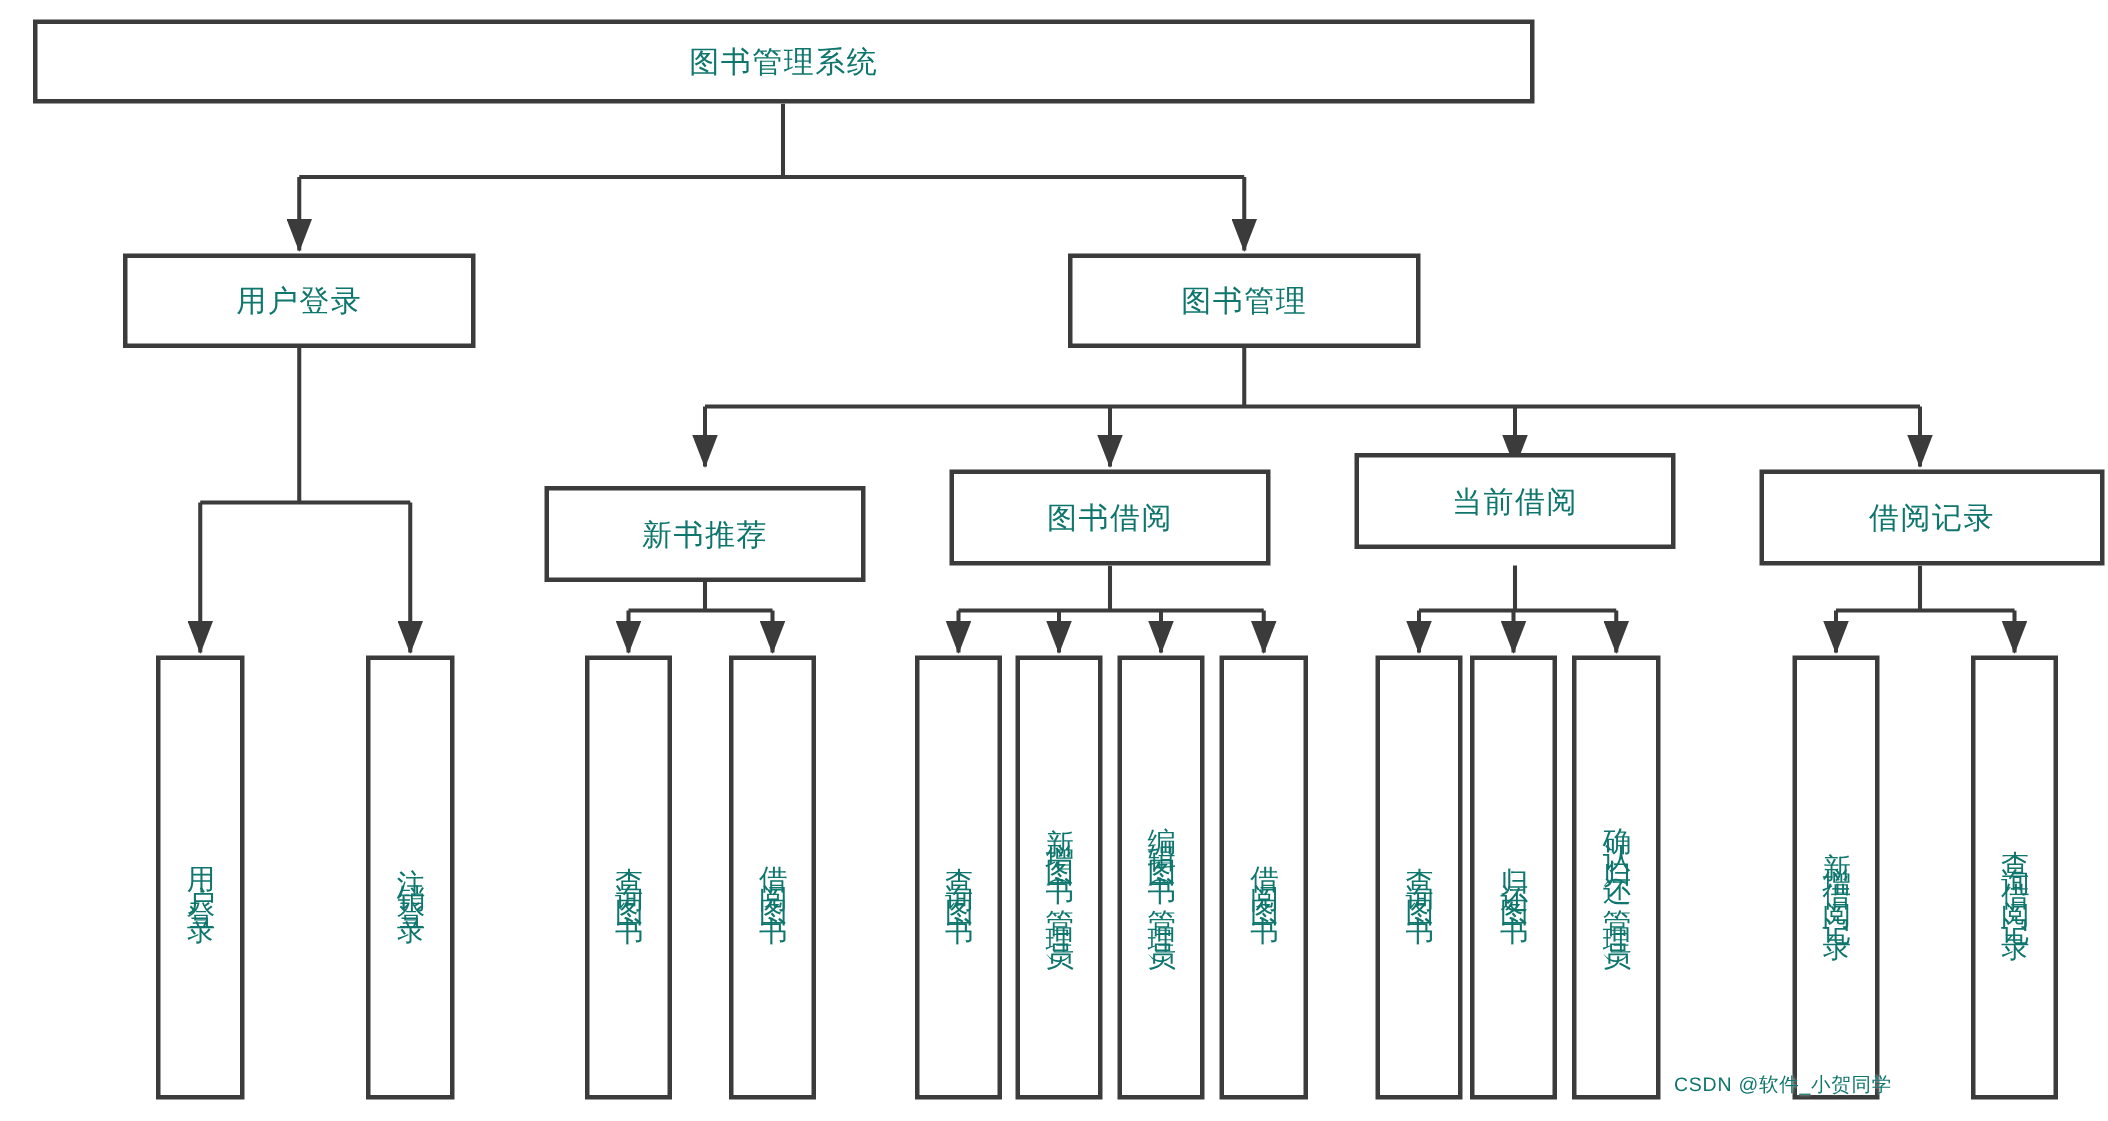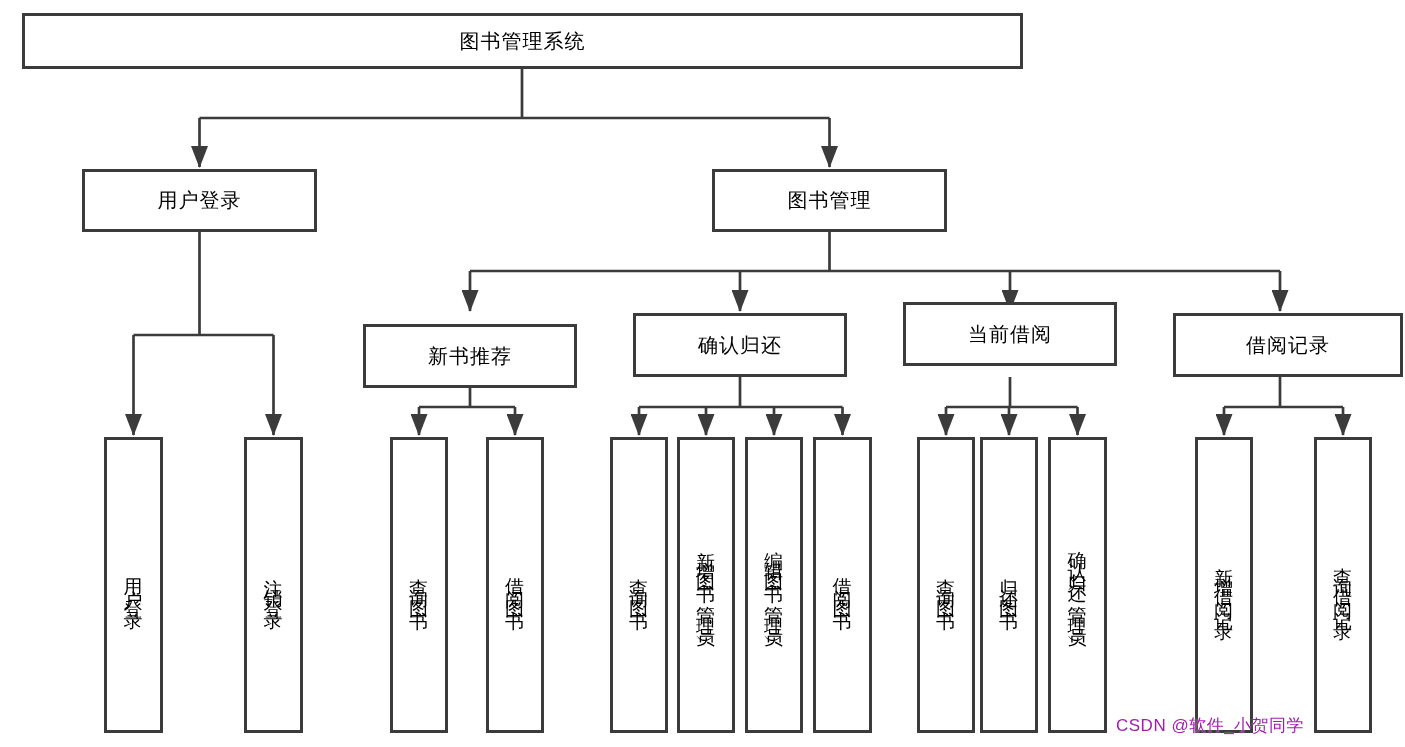--- a/index.html
+++ b/index.html
@@ -4,29 +4,29 @@
 <style>
   html,body{margin:0;padding:0;background:#ffffff;}
   .canvas{
     position:relative;width:1405px;height:747px;background:#ffffff;overflow:hidden;
     font-family:"Liberation Sans",sans-serif;
   }
   .connectors{position:absolute;left:0;top:0;width:1405px;height:747px;}
   .node{
     position:absolute;box-sizing:border-box;background:#ffffff;
     border:3px solid #3b3b3b;display:flex;align-items:center;justify-content:center;
-    color:#000000;
+    color:#0f766e;
   }
   .node .lbl{font-size:20px;letter-spacing:1px;white-space:nowrap;}
   .leaf .lbl{
     writing-mode:vertical-lr;text-orientation:mixed;
     font-size:19px;letter-spacing:11px;line-height:1;white-space:normal;
   }
   .watermark{
-    position:absolute;left:1116px;top:714px;color:#a21caf;font-size:17px;
+    position:absolute;left:1116px;top:714px;color:#0f766e;font-size:13px;
     letter-spacing:0.5px;white-space:nowrap;
     text-shadow:0 0 2px rgba(255,255,255,0.9);
   }
 </style>
 </head>
 <body>
 
 <div class="canvas">
 
   <svg class="connectors" width="1405" height="747" viewBox="0 0 1405 747" xmlns="http://www.w3.org/2000/svg">
@@ -80,21 +80,21 @@
     <span class="lbl">用户登录</span>
   </div>
   <div class="node" style="left:712px;top:169px;width:235px;height:63px">
     <span class="lbl">图书管理</span>
   </div>
 
   <div class="node" style="left:363px;top:324px;width:214px;height:64px">
     <span class="lbl">新书推荐</span>
   </div>
   <div class="node" style="left:633px;top:313px;width:214px;height:64px">
-    <span class="lbl">确认归还</span>
+    <span class="lbl">图书借阅</span>
   </div>
   <div class="node" style="left:903px;top:302px;width:214px;height:64px">
     <span class="lbl">当前借阅</span>
   </div>
   <div class="node" style="left:1173px;top:313px;width:230px;height:64px">
     <span class="lbl">借阅记录</span>
   </div>
 
   <div class="node leaf" style="left:104px;top:437px;width:59px;height:296px">
     <span class="lbl">用户登录</span>

